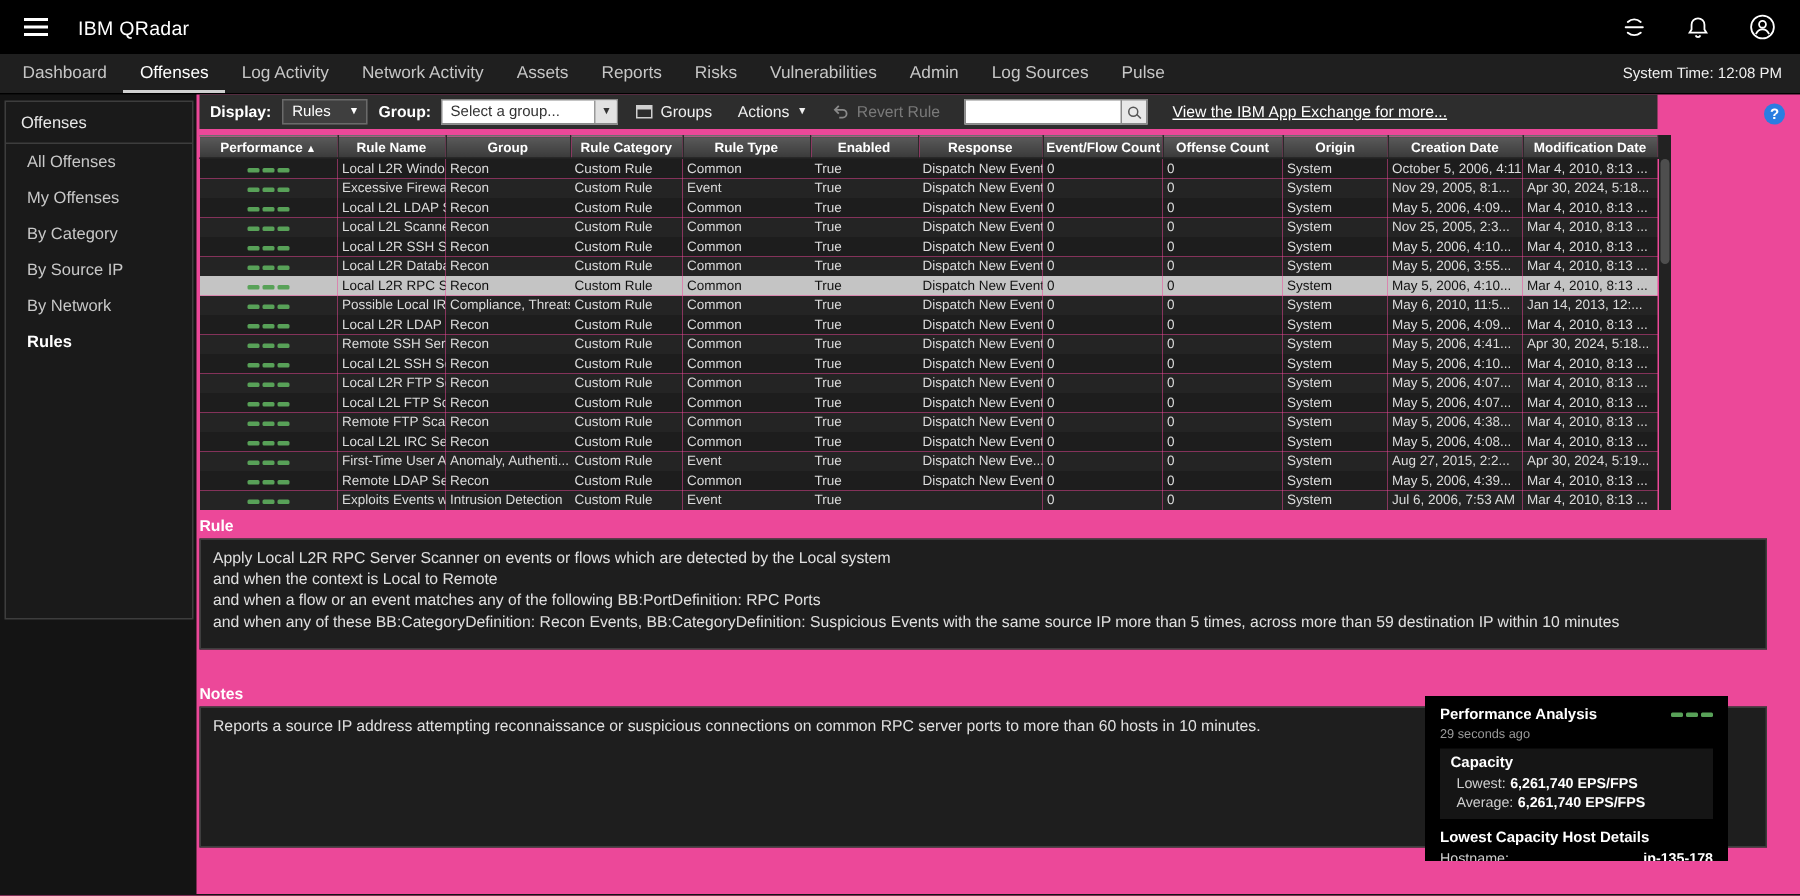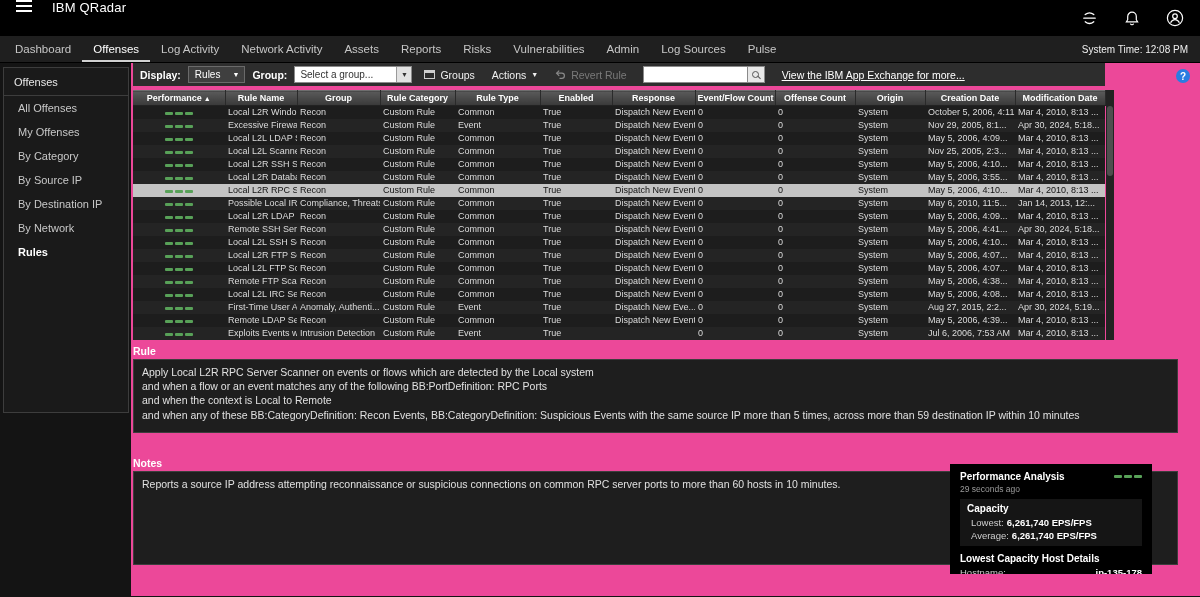--- a/index.html
+++ b/index.html
@@ -1,20 +1,20 @@
 <!DOCTYPE html>
 <html><head>
 <meta charset="utf-8">
 <style>
   * { margin:0; padding:0; box-sizing:border-box; }
   html,body { width:1200px; height:597px; }
   body { background:#141414; font-family:"Liberation Sans",sans-serif; overflow:hidden; position:relative; color:#ddd; }
 
   
-  .topbar { height:36px; background:#000; display:flex; padding:0 16px; }
+  .topbar { height:36px; background:#000; display:flex; align-items:center; padding:0 16px; }
   .hamburger { width:16px; display:flex; flex-direction:column; gap:3px; cursor:pointer; }
   .hamburger i { display:block; height:2px; background:#fff; }
   .brand { color:#fff; font-size:13px; margin-left:20px; letter-spacing:.2px; }
   .topbar-right { margin-left:auto; display:flex; align-items:center; gap:26px; }
   .top-icon { display:flex; align-items:center; cursor:pointer; }
 
   
   .tabbar { height:27px; background:#1f1f1f; display:flex; align-items:stretch; padding:0 4px; border-bottom:1px solid #000; }
   .tablist { display:flex; }
   .tab { padding:0 11px; font-size:11.5px; color:#c6c6c6; display:flex; align-items:center; cursor:pointer; white-space:nowrap; }
@@ -141,21 +141,20 @@
 
 <div class="content">
   <aside class="sidebar">
     <div class="sidebar-box">
       <div class="sidebar-title">Offenses</div>
       <div>
           <div class="side-item">All Offenses</div>
           <div class="side-item">My Offenses</div>
           <div class="side-item">By Category</div>
           <div class="side-item">By Source IP</div>
-          <div class="side-item">By Destination IP</div>
           <div class="side-item">By Network</div>
           <div class="side-item active">Rules</div>
         </div>
     </div>
   </aside>
 
   <div class="main">
     <div class="toolbar">
       <span class="tb-label">Display:</span>
       <div class="select-dark">
@@ -557,22 +556,22 @@
       </table>
       <div class="vscroll">
           <div class="thumb"></div>
         </div>
     </div>
 
     <div class="section-label">Rule</div>
     <div class="rule-box">
       <div>
           <div>Apply Local L2R RPC Server Scanner on events or flows which are detected by the Local system</div>
+          <div>and when the context is Local to Remote</div>
           <div>and when a flow or an event matches any of the following BB:PortDefinition: RPC Ports</div>
-          <div>and when the context is Local to Remote</div>
           <div>and when any of these BB:CategoryDefinition: Recon Events, BB:CategoryDefinition: Suspicious Events with the same source IP more than 5 times, across more than 59 destination IP within 10 minutes</div>
         </div>
     </div>
 
     <div class="section-label notes-label">Notes</div>
     <div class="notes-box">Reports a source IP address attempting reconnaissance or suspicious connections on common RPC server ports to more than 60 hosts in 10 minutes.</div>
   </div>
 </div>
 
 <div class="perf-panel">

